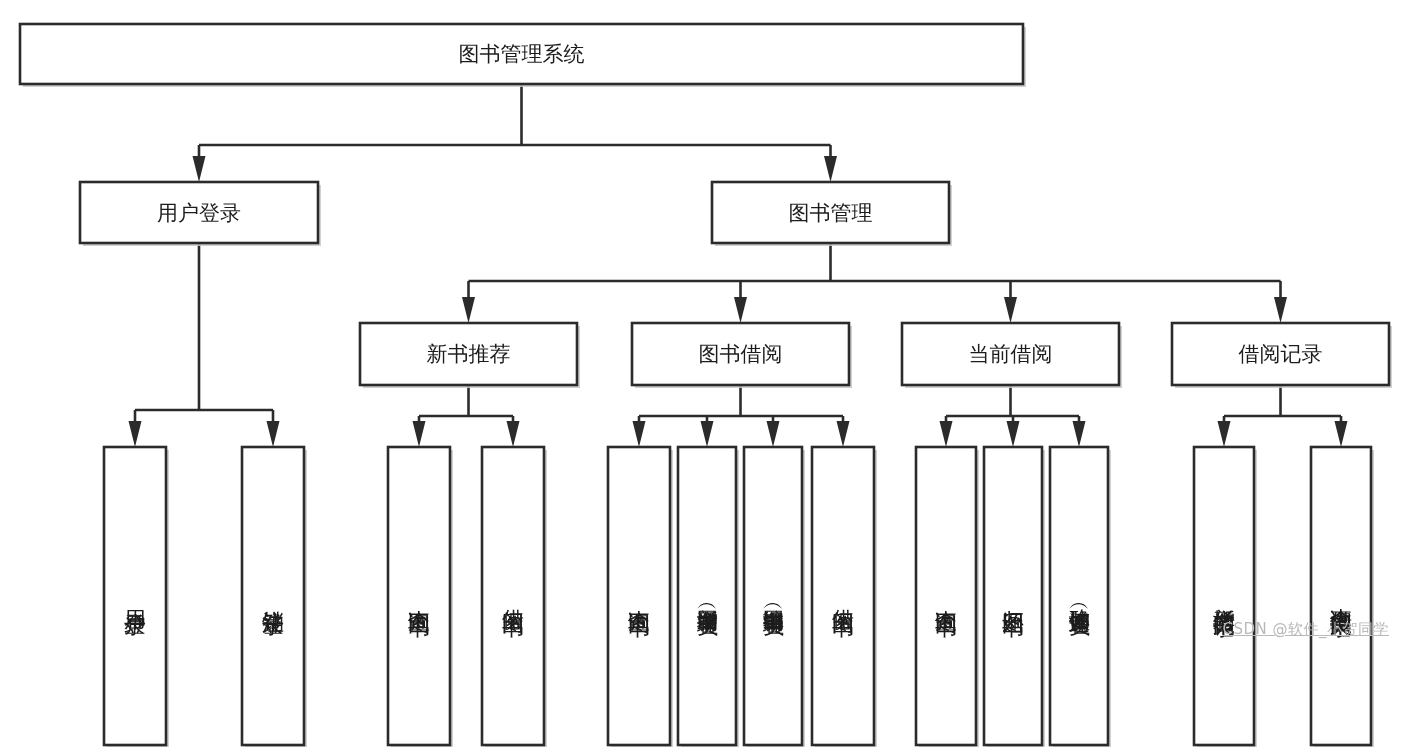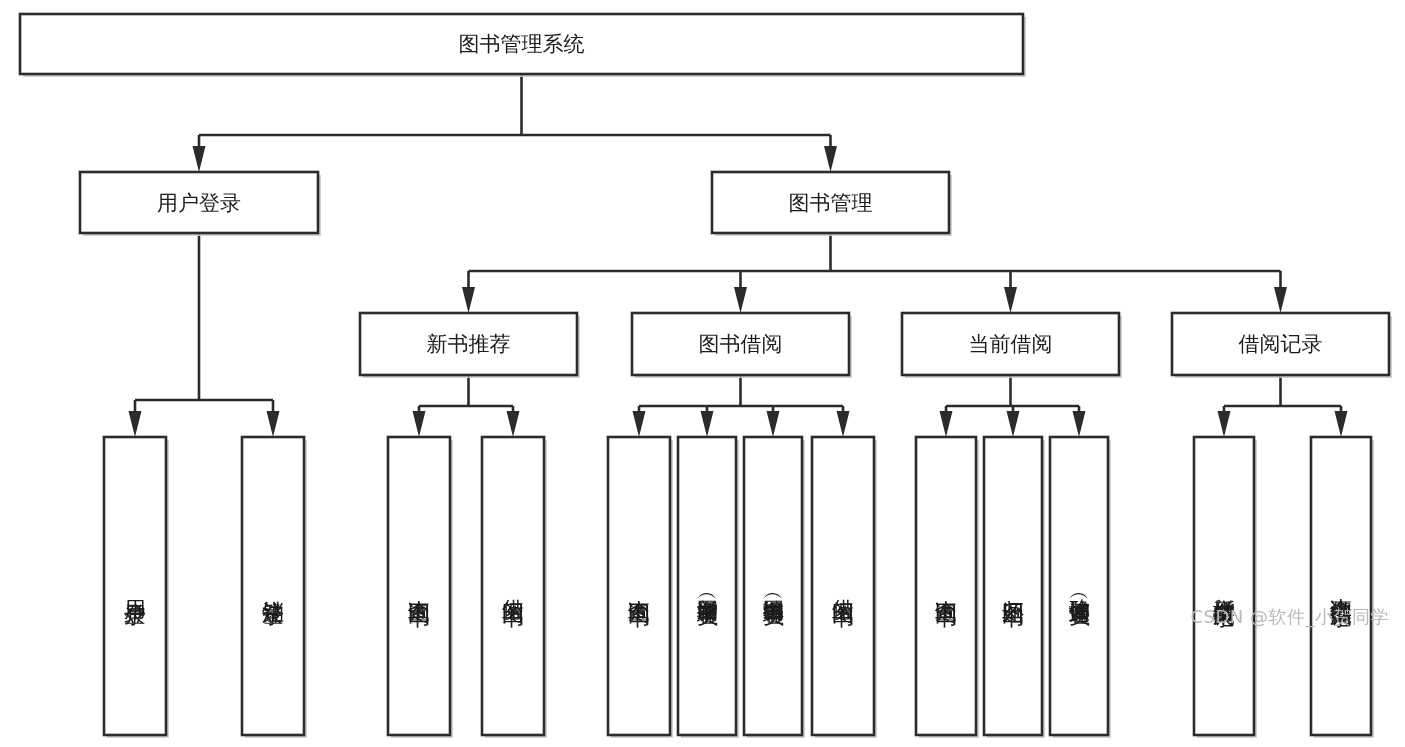--- a/index.html
+++ b/index.html
@@ -10,21 +10,21 @@
   body {
     width: 1405px;
     height: 747px;
     font-family: "DejaVu Sans", "Liberation Sans", sans-serif;
     overflow: hidden;
     position: relative;
   }
   #diagram-root {
     position: absolute;
     left: 0;
-    top: 0;
+    top: 10px;
     width: 1405px;
     height: 635px;
   }
   svg.diagram-canvas {
     display: block;
     width: 1405px;
     height: 747px;
   }
   .node-box {
     fill: #ffffff;
@@ -68,26 +68,27 @@
     letter-spacing: 2px;
     color: #1c1c1c;
     white-space: nowrap;
     text-align: center;
   }
   .watermark {
     position: absolute;
     right: 16px;
     bottom: 6px;
     font-family: "DejaVu Sans", "Liberation Sans", sans-serif;
-    font-size: 18px;
+    font-size: 15px;
     color: #b9b9b9;
     letter-spacing: 0.5px;
     user-select: none;
     pointer-events: none;
     white-space: nowrap;
+    text-decoration: underline;
   }
 </style>
 </head>
 <body>
 
 <div id="diagram-root">
   <svg class="diagram-canvas" id="diagram-svg" viewBox="0 0 1405 747" xmlns="http://www.w3.org/2000/svg">
       <g>
         <path d="M 521.5 74 L 521.5 135" class="connector"></path>
         <path d="M 199 135 L 830.5 135" class="connector"></path>

